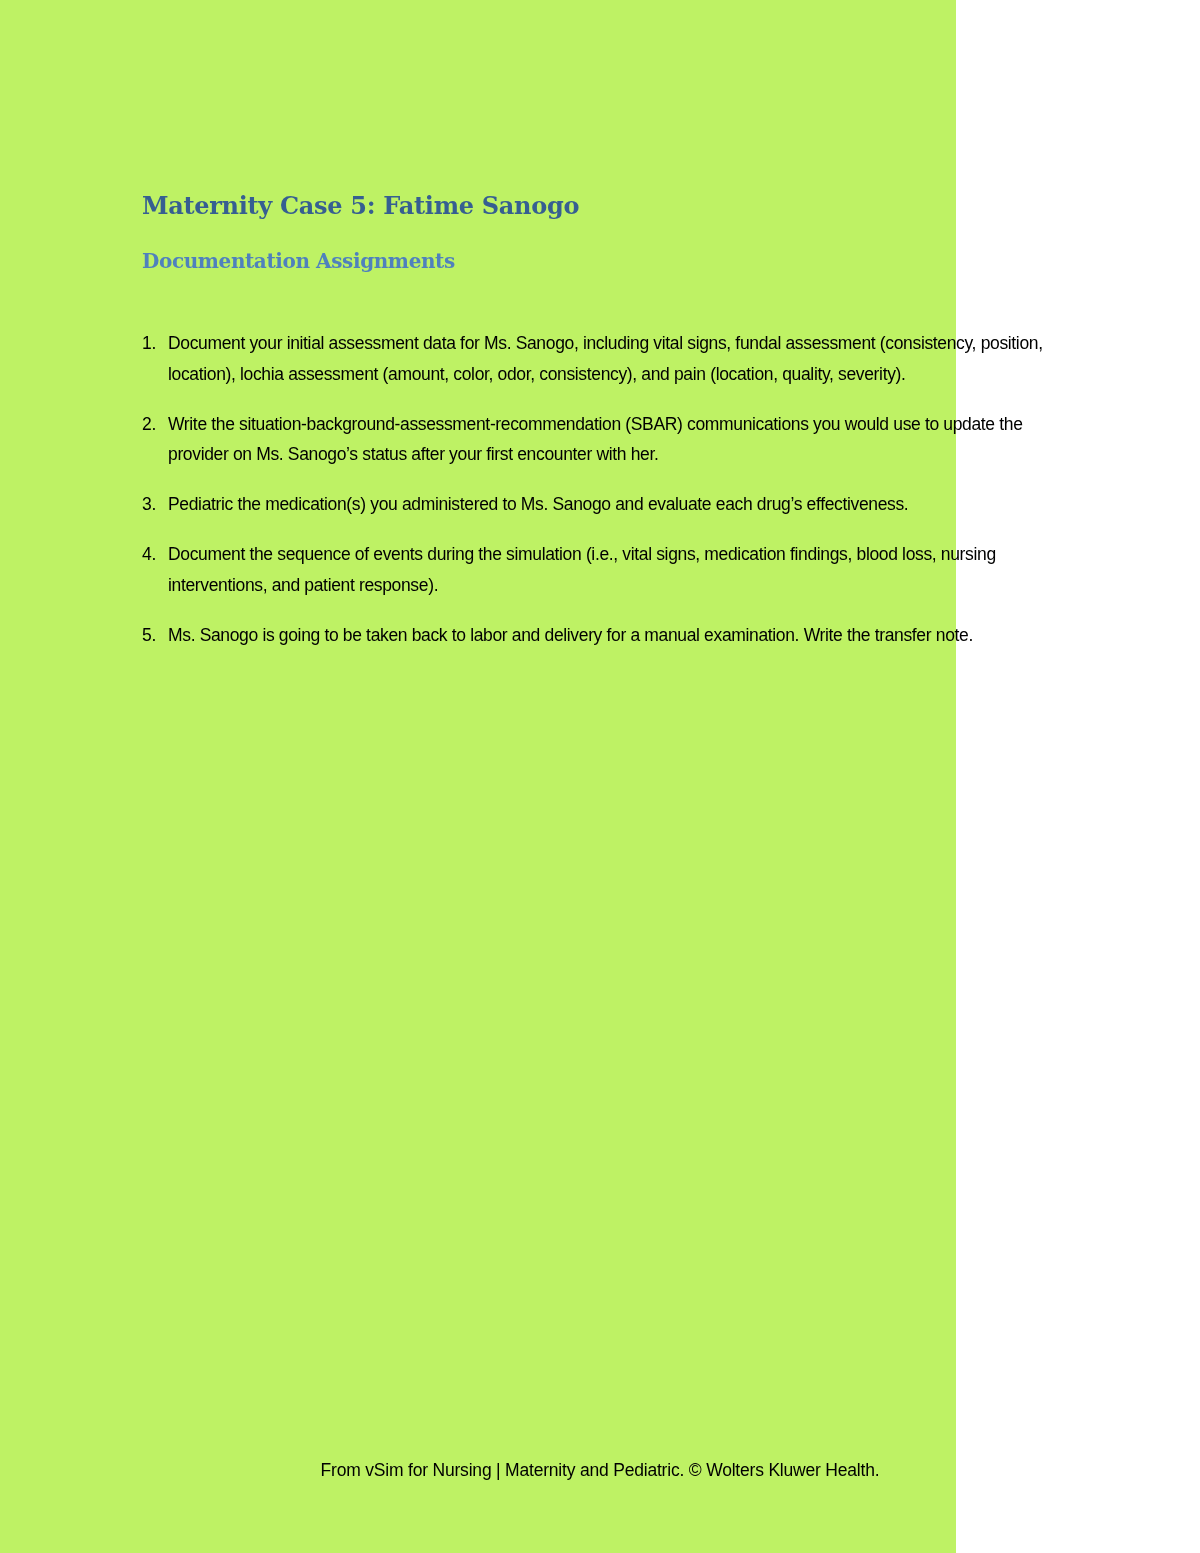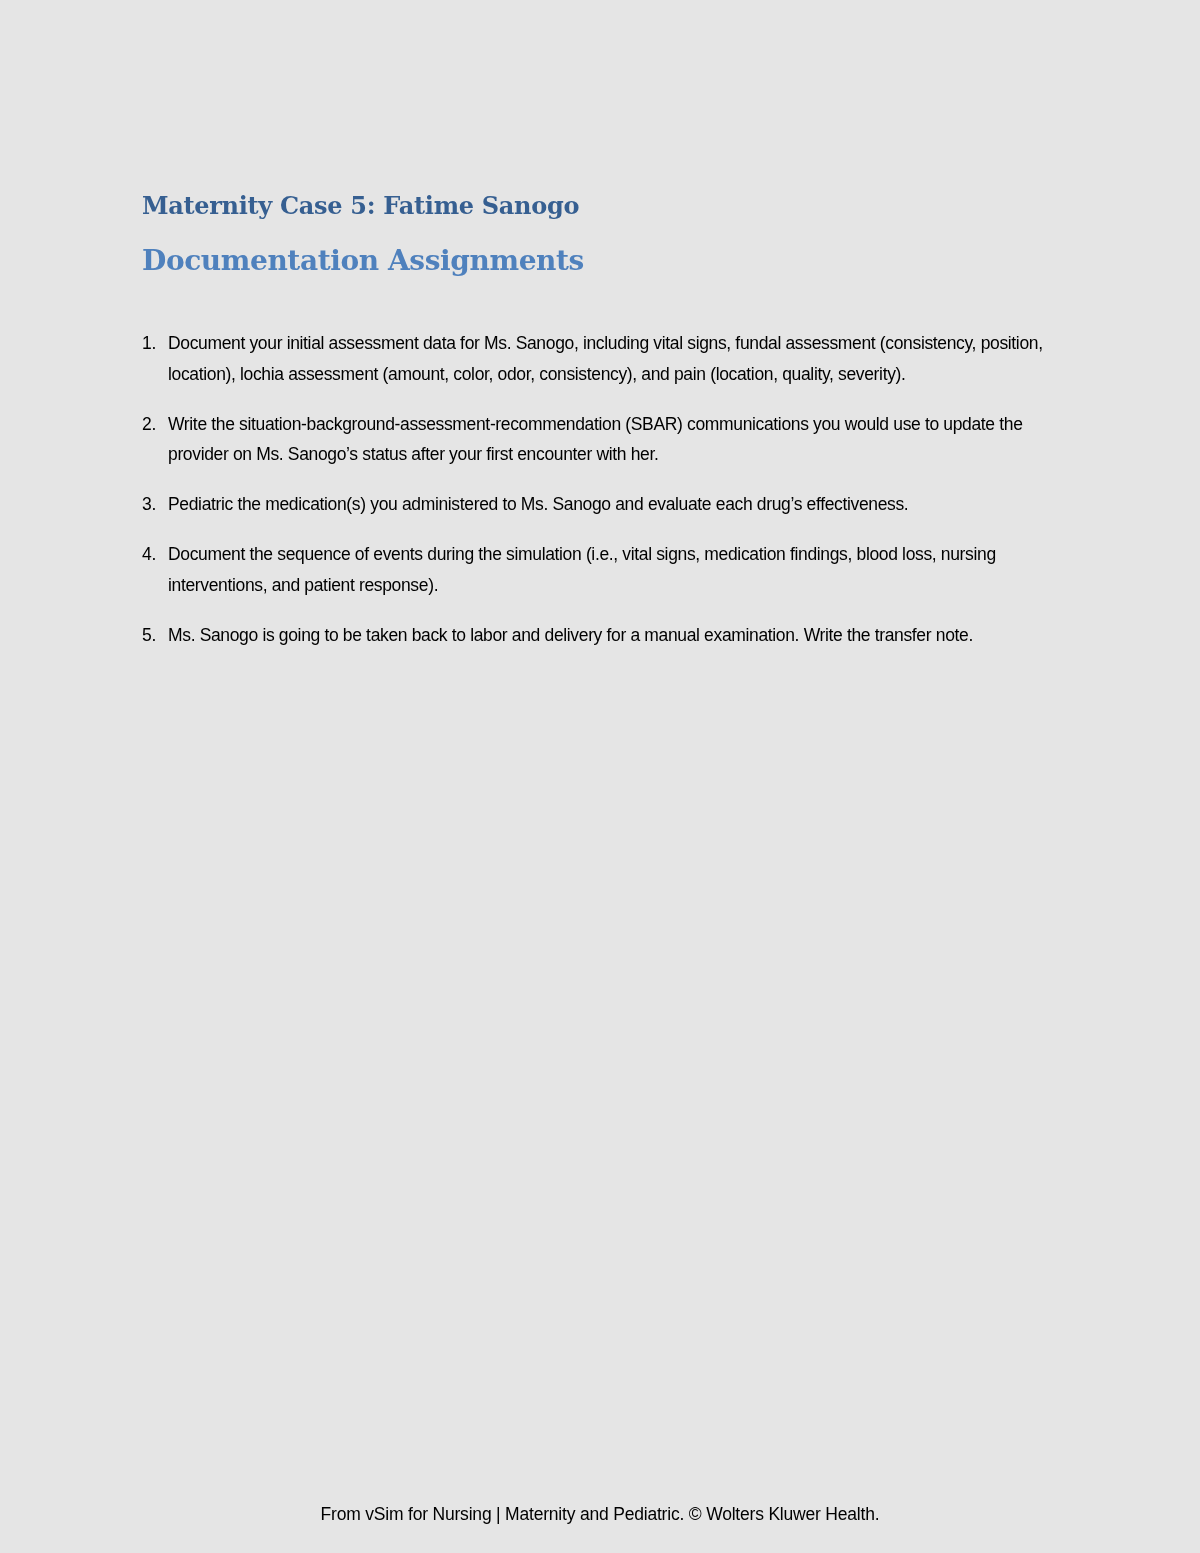--- a/index.html
+++ b/index.html
@@ -10,23 +10,23 @@
     body {
       width: 1200px;
       height: 1553px;
       position: relative;
       overflow: hidden;
     }
     .page {
       position: absolute;
       left: 0;
       top: 0;
-      width: 1200px;
+      width: 956px;
       height: 1553px;
-      background: #e5e5e5;
+      background: #bef264;
     }
     .title {
       position: absolute;
       left: 142px;
       top: 188px;
       margin: 0;
       font-family: "DejaVu Serif", "Liberation Serif", serif;
       font-weight: bold;
       font-size: 24px;
       letter-spacing: -0.3px;
@@ -34,21 +34,21 @@
       line-height: 36px;
       white-space: nowrap;
     }
     .subtitle {
       position: absolute;
       left: 142px;
       top: 244px;
       margin: 0;
       font-family: "DejaVu Serif", "Liberation Serif", serif;
       font-weight: bold;
-      font-size: 28px;
+      font-size: 20px;
       letter-spacing: -0.4px;
       color: #4f81bd;
       line-height: 34px;
       white-space: nowrap;
     }
     .assignments {
       position: absolute;
       left: 142px;
       top: 328px;
       width: 920px;
@@ -70,21 +70,21 @@
       position: absolute;
       left: 0;
       top: 0;
     }
     .assignment-text {
       display: block;
     }
     .footer {
       position: absolute;
       left: 0;
-      top: 1500px;
+      top: 1456px;
       width: 1200px;
       text-align: center;
       font-family: "Liberation Sans", "DejaVu Sans", sans-serif;
       font-size: 17.5px;
       letter-spacing: -0.2px;
       color: #000000;
       line-height: 28px;
     }
   </style>
 </head>

